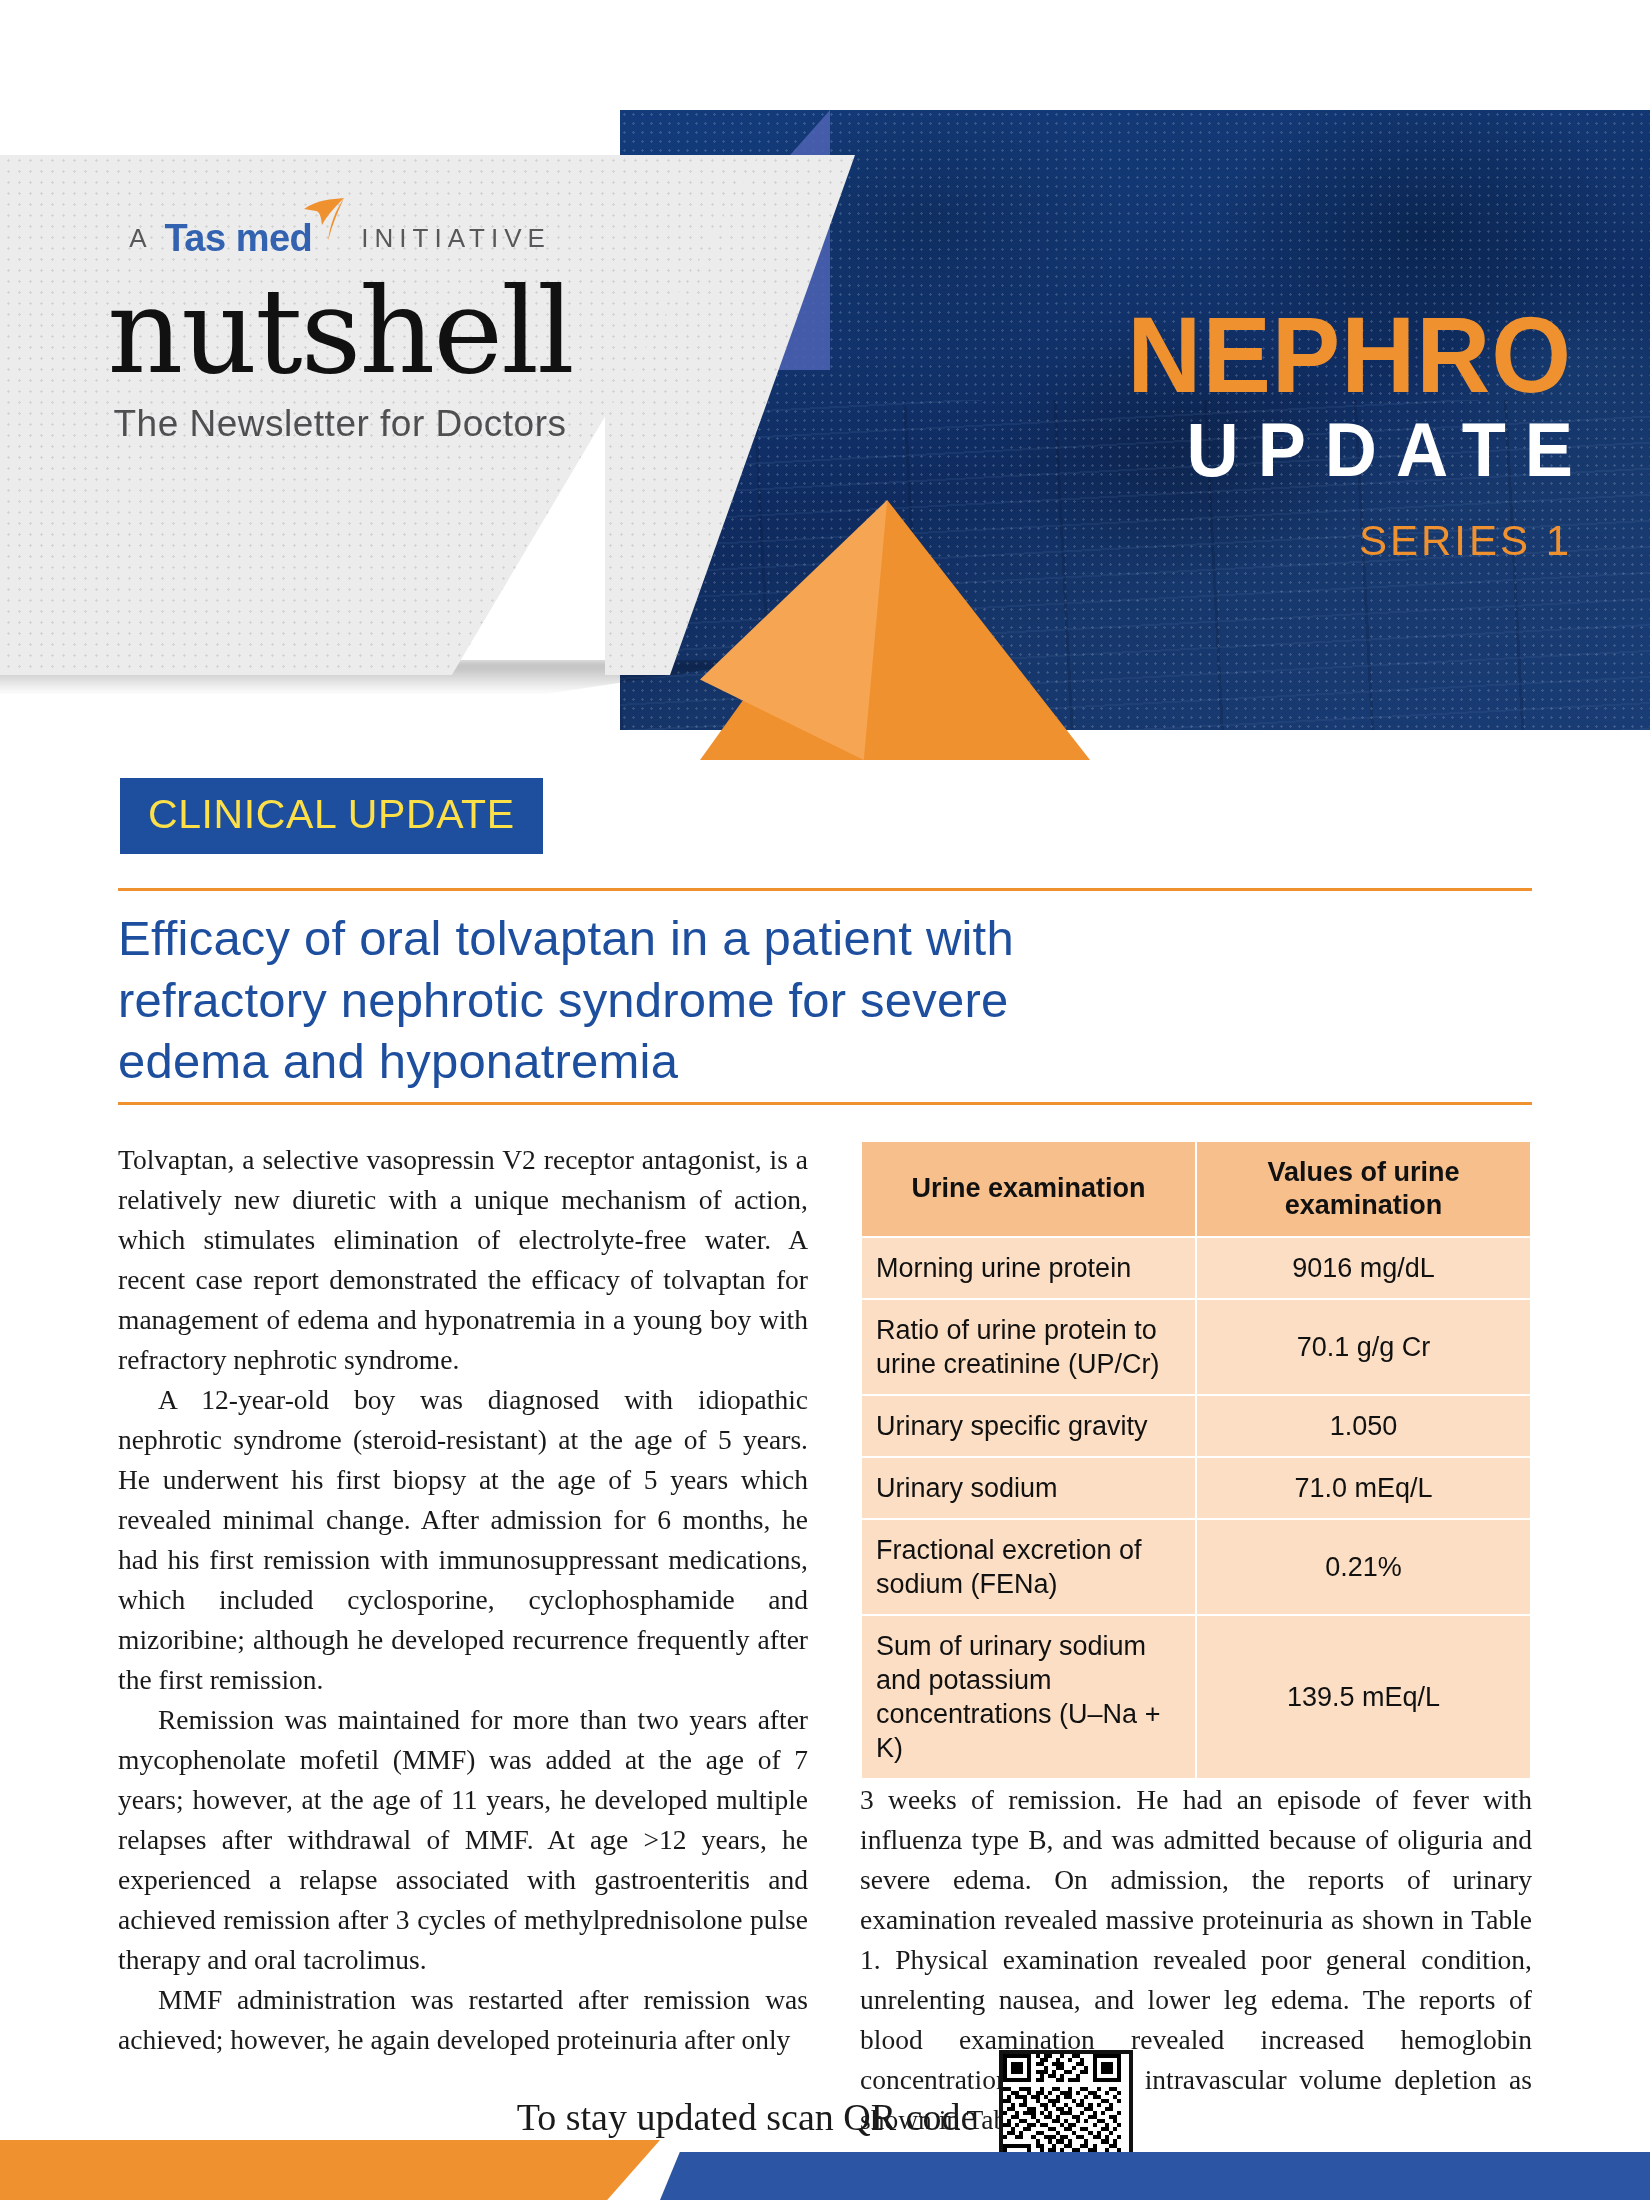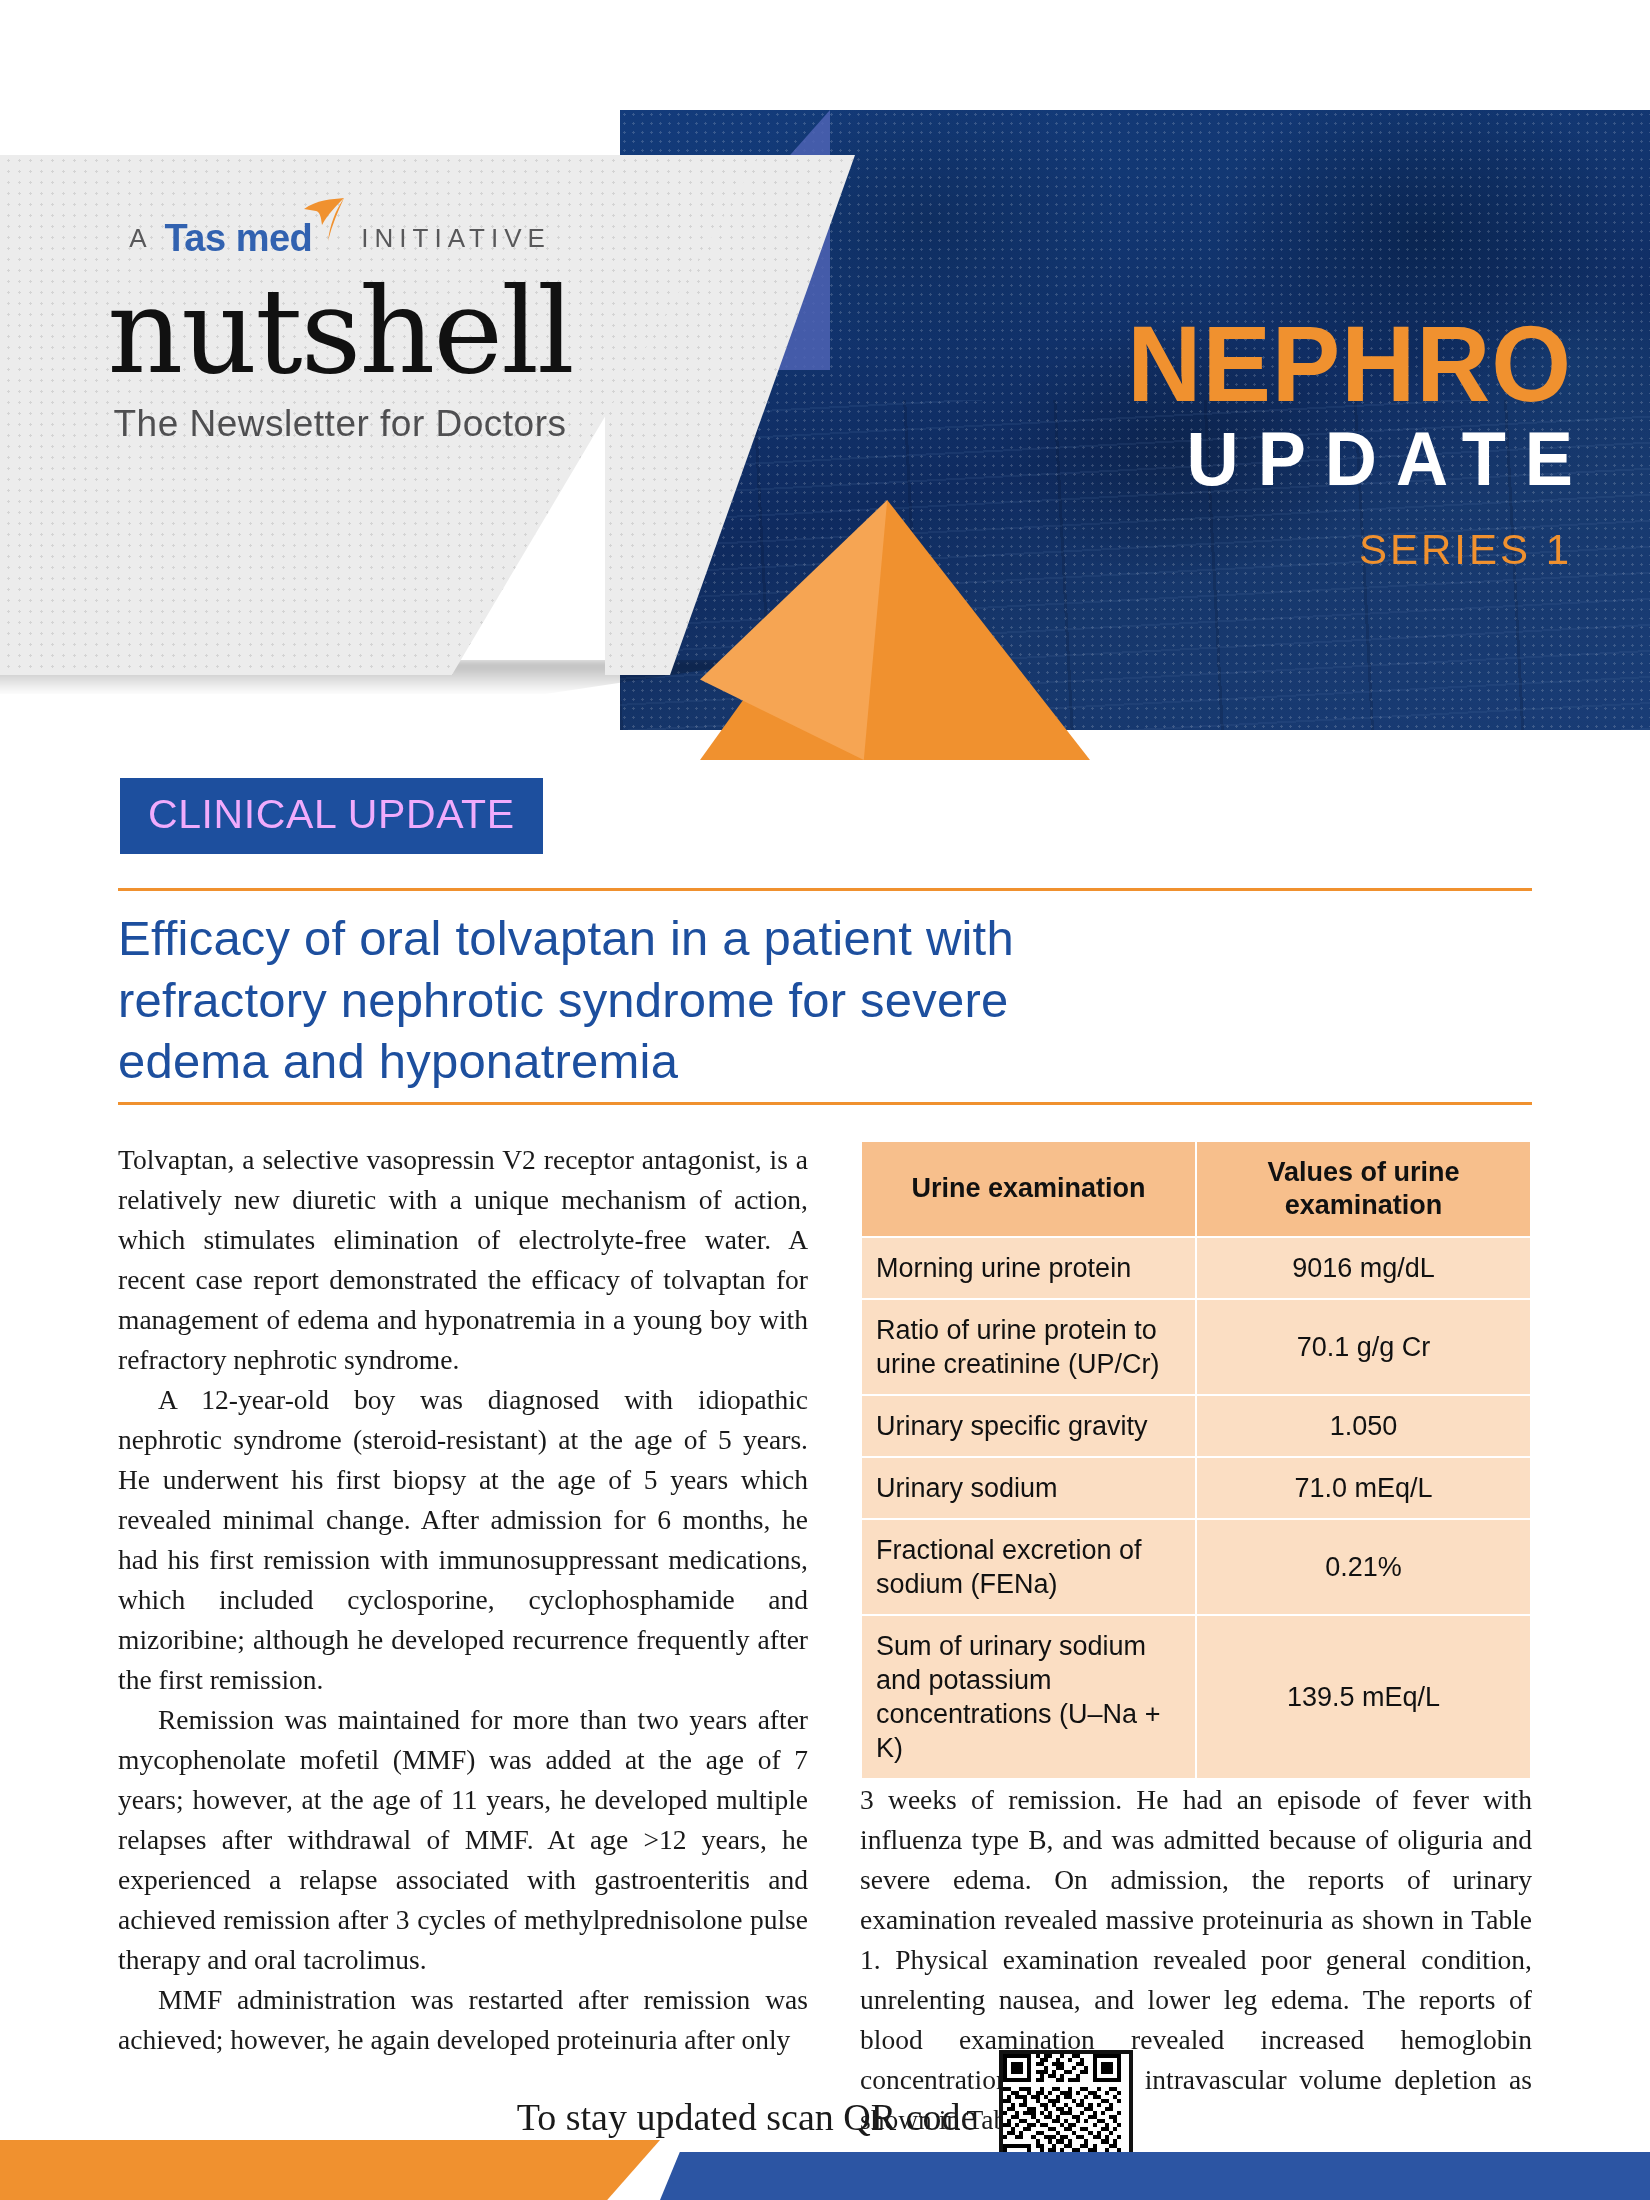--- a/index.html
+++ b/index.html
@@ -173,21 +173,21 @@
   .tagline {
     font-family: "Liberation Sans", sans-serif;
     font-size: 37px;
     color: #4f4f51;
     letter-spacing: .5px;
     margin-top: 12px;
   }
 
   .masthead {
     position: absolute;
-    right: 78px; top: 313px;
+    right: 78px; top: 304px;
     text-align: right;
     width: 680px;
   }
   .masthead .nephro {
     font-family: "Liberation Sans", sans-serif;
     font-weight: bold;
     font-size: 108px;
     color: #f0912f;
     letter-spacing: 1px;
     line-height: .94;
@@ -212,21 +212,21 @@
     color: #f0912f;
     letter-spacing: 3px;
     margin-top: 24px;
   }
 
   
   .badge {
     position: absolute;
     left: 120px; top: 778px;
     background: #1d4f9e;
-    color: #f0abfc;
+    color: #fde047;
     font-family: "Liberation Sans", sans-serif;
     font-size: 41px;
     letter-spacing: .6px;
     padding: 13px 28px 16px 28px;
   }
   .rule {
     position: absolute;
     left: 118px;
     width: 1414px;
     height: 3px;

